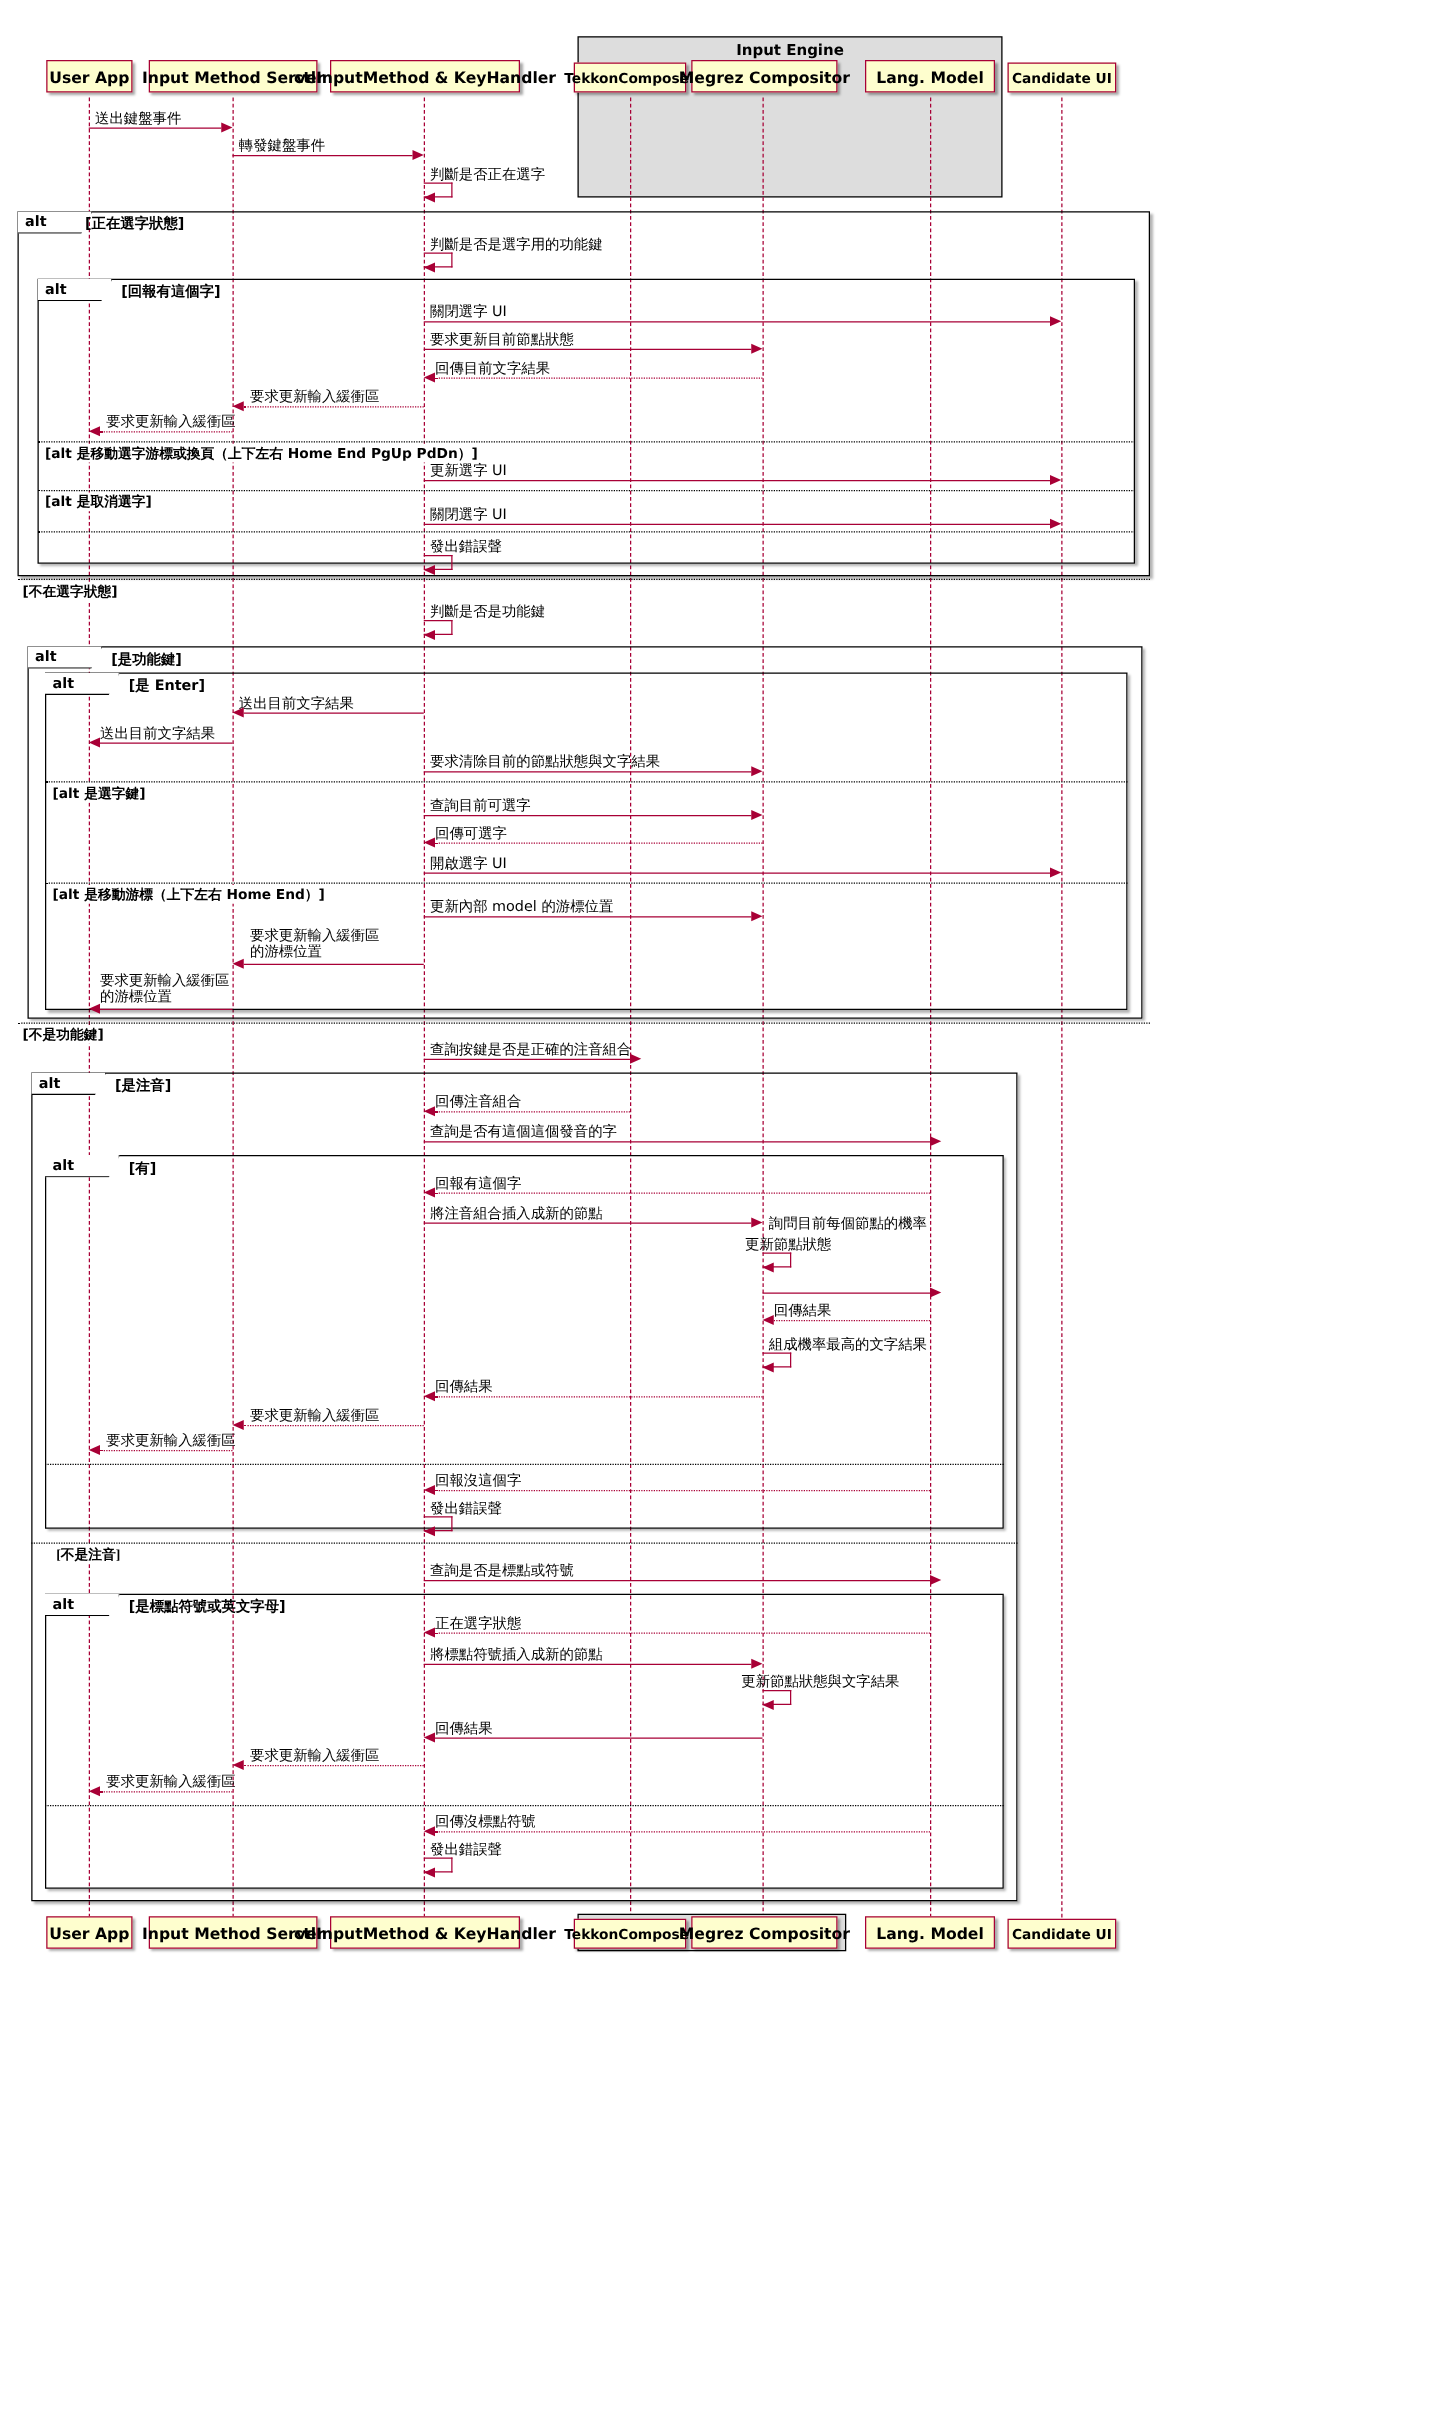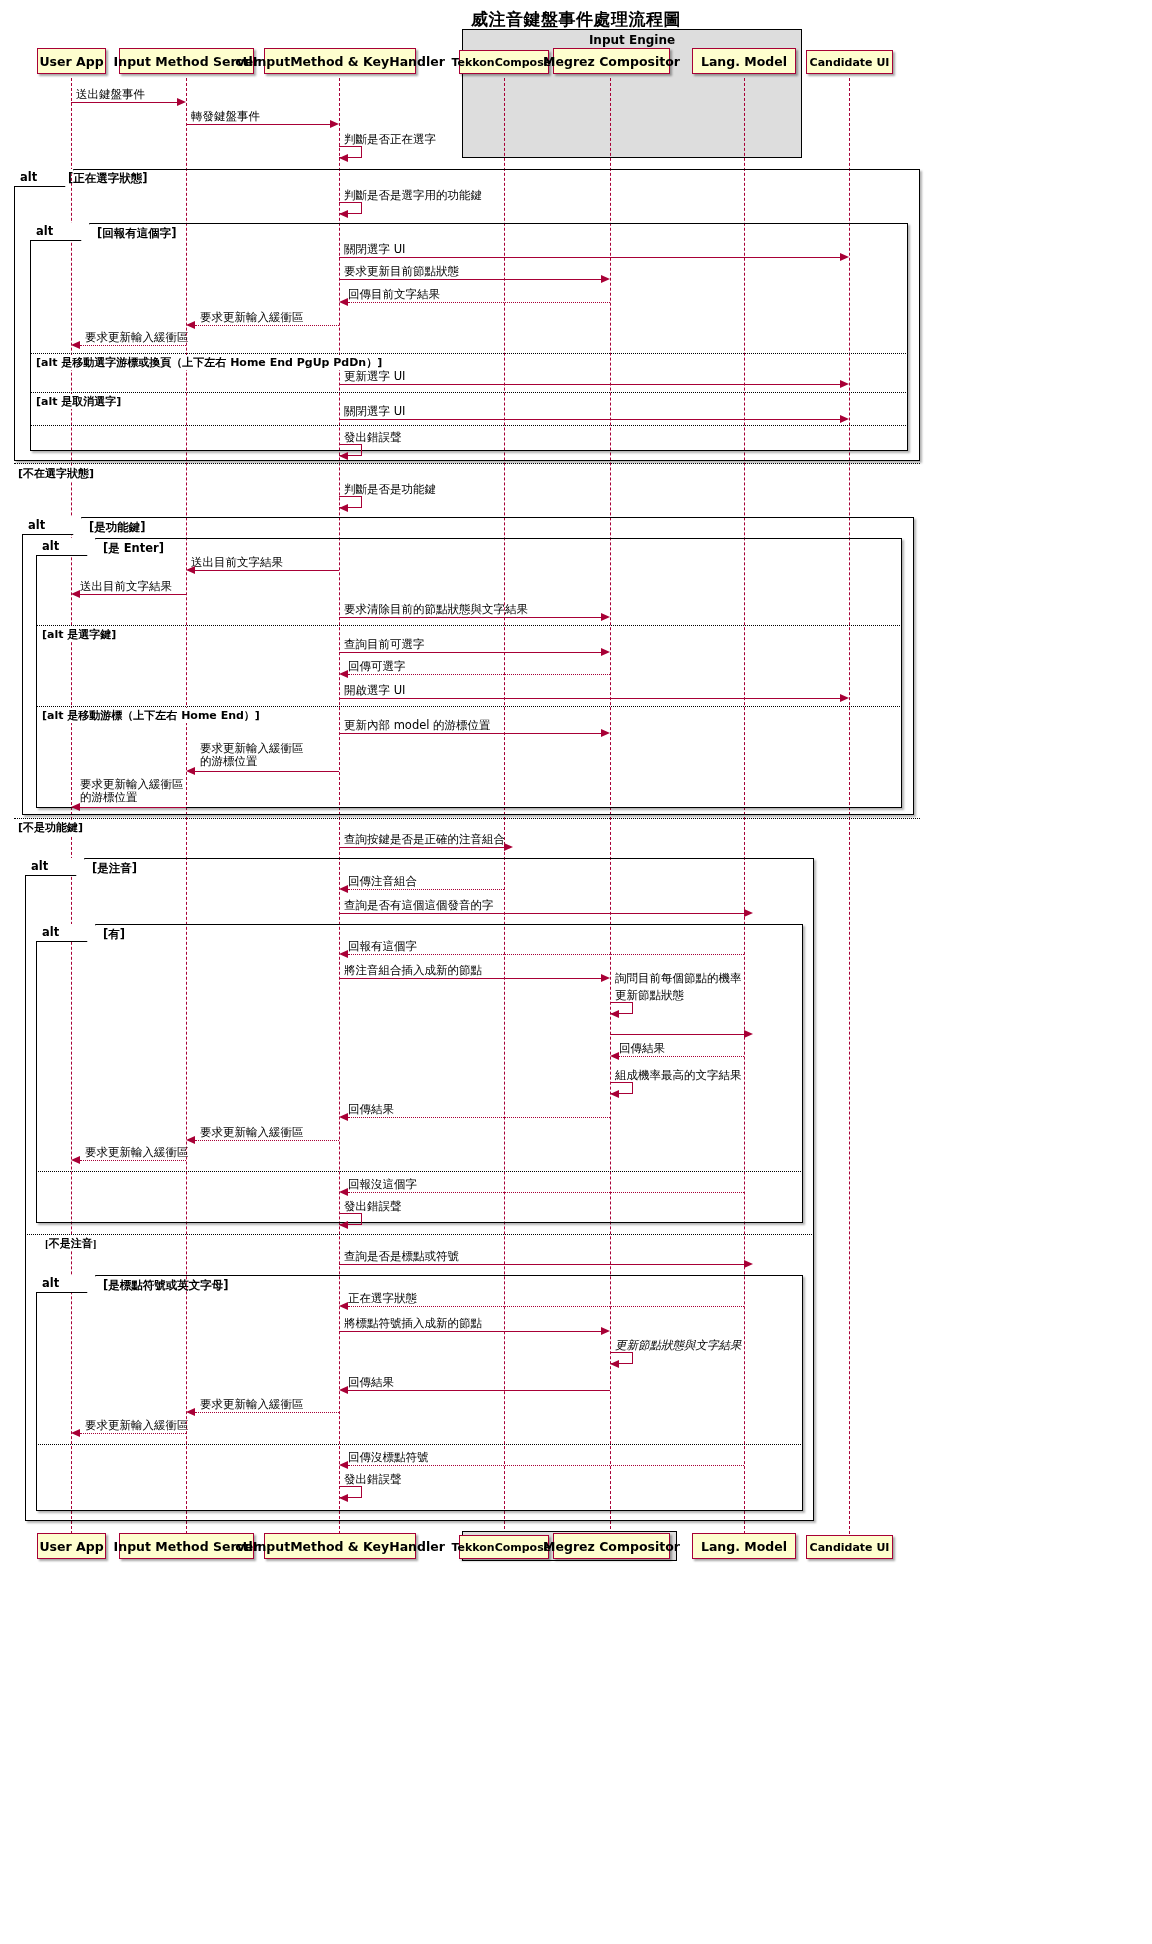--- a/index.html
+++ b/index.html
@@ -38,21 +38,20 @@
   .arrow.left{border-right:9px solid #A80036;}
   .label{position:absolute;font-size:11.5px;color:#000;white-space:nowrap;line-height:13px;}
   
   .self{position:absolute;border:1.3px solid #A80036;border-left:none;box-sizing:border-box;}
 </style>
 </head>
 <body>
 
 <div id="diagram">
 
-  <div class="title">威注音鍵盤事件處理流程圖</div>
 
   <div class="groupbox" style="left:462px;top:29px;width:340px;height:129px;"></div>
   <div class="grouptitle" style="left:462px;top:33px;width:340px;">Input Engine</div>
 
   <div class="lifeline" style="left:71px;top:78px;height:1456px;"></div>
   <div class="lifeline" style="left:186px;top:78px;height:1456px;"></div>
   <div class="lifeline" style="left:339px;top:78px;height:1456px;"></div>
   <div class="lifeline" style="left:504px;top:78px;height:1456px;"></div>
   <div class="lifeline" style="left:610px;top:78px;height:1456px;"></div>
   <div class="lifeline" style="left:744px;top:78px;height:1456px;"></div>
@@ -254,21 +253,21 @@
   <div class="frame-cond" style="left:103px;top:927px;">[有]</div>
 
   <div class="label" style="left:348px;top:940px;">回報有這個字</div>
   <div class="msg dotted" style="left:348px;top:954px;width:396px;"></div>
   <div class="arrow left" style="left:339px;top:949.5px;"></div>
 
   <div class="label" style="left:344px;top:964px;">將注音組合插入成新的節點</div>
   <div class="msg" style="left:339px;top:978px;width:262px;"></div>
   <div class="arrow right" style="left:601px;top:973.5px;"></div>
 
-  <div class="label" style="left:615px;top:989px;">更新節點狀態</div>
+  <div class="label" style="left:596px;top:989px;">更新節點狀態</div>
   <div class="self" style="left:610px;top:1002px;width:23px;height:12px;"></div>
   <div class="arrow left" style="left:610px;top:1009.5px;"></div>
 
   <div class="label" style="left:615px;top:972px;">詢問目前每個節點的機率</div>
   <div class="msg" style="left:610px;top:1034px;width:134px;"></div>
   <div class="arrow right" style="left:744px;top:1029.5px;"></div>
 
   <div class="label" style="left:619px;top:1042px;">回傳結果</div>
   <div class="msg dotted" style="left:619px;top:1056px;width:125px;"></div>
   <div class="arrow left" style="left:610px;top:1051.5px;"></div>
@@ -311,21 +310,21 @@
   <div class="frame-cond" style="left:103px;top:1278px;">[是標點符號或英文字母]</div>
 
   <div class="label" style="left:348px;top:1292px;">正在選字狀態</div>
   <div class="msg dotted" style="left:348px;top:1306px;width:396px;"></div>
   <div class="arrow left" style="left:339px;top:1301.5px;"></div>
 
   <div class="label" style="left:344px;top:1317px;">將標點符號插入成新的節點</div>
   <div class="msg" style="left:339px;top:1331px;width:262px;"></div>
   <div class="arrow right" style="left:601px;top:1326.5px;"></div>
 
-  <div class="label" style="left:615px;top:1339px;font-style:italic;">更新節點狀態與文字結果</div>
+  <div class="label" style="left:593px;top:1339px;">更新節點狀態與文字結果</div>
   <div class="self" style="left:610px;top:1352px;width:23px;height:12px;"></div>
   <div class="arrow left" style="left:610px;top:1359.5px;"></div>
 
   <div class="label" style="left:348px;top:1376px;">回傳結果</div>
   <div class="msg" style="left:348px;top:1390px;width:262px;"></div>
   <div class="arrow left" style="left:339px;top:1385.5px;"></div>
 
   <div class="label" style="left:200px;top:1398px;">要求更新輸入緩衝區</div>
   <div class="msg dotted" style="left:195px;top:1412px;width:144px;"></div>
   <div class="arrow left" style="left:186px;top:1407.5px;"></div>

